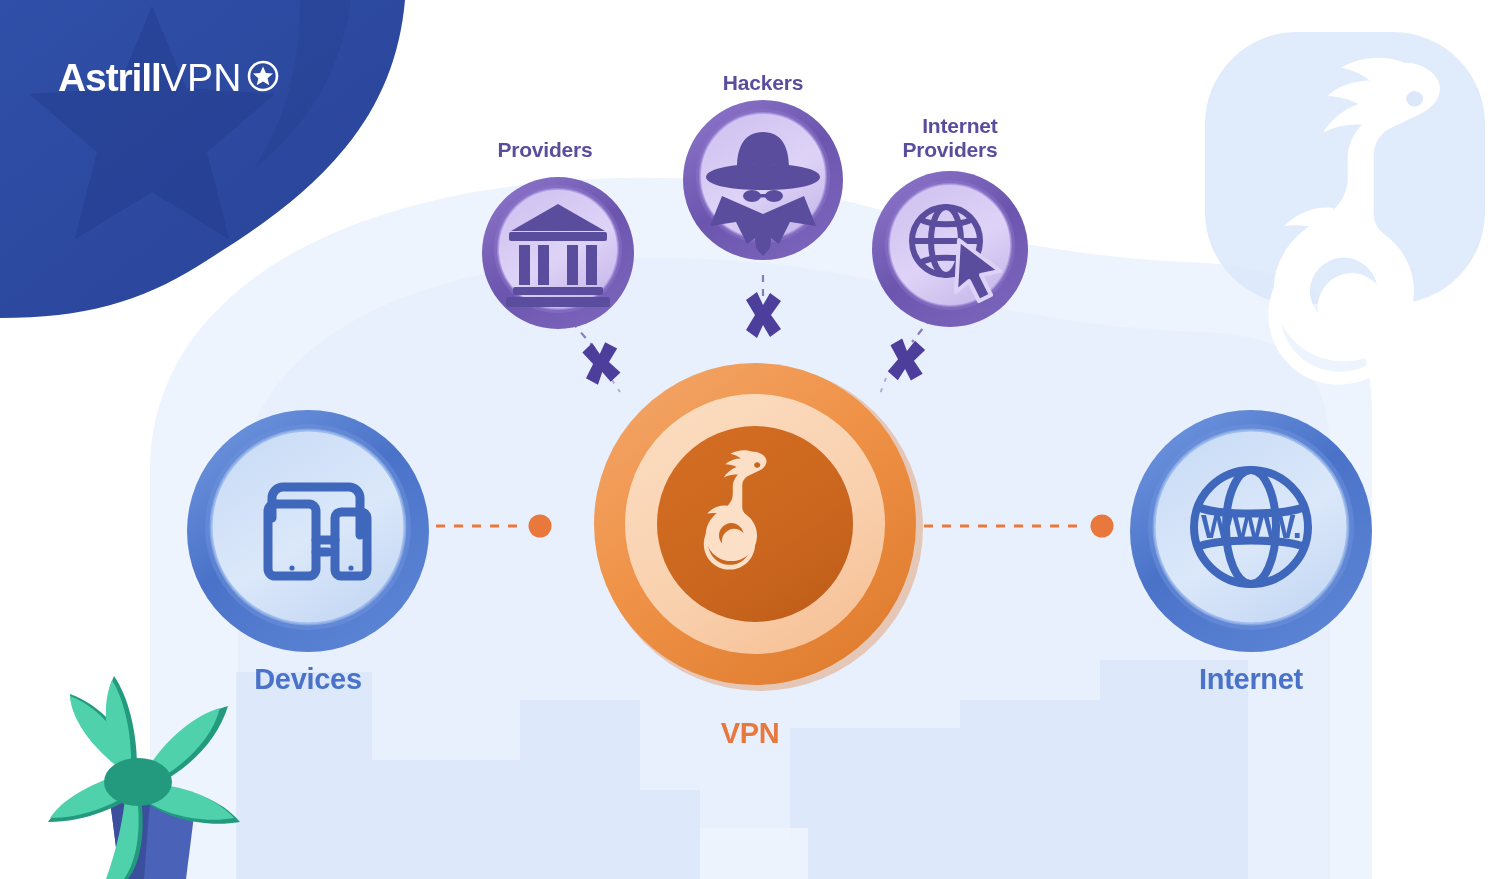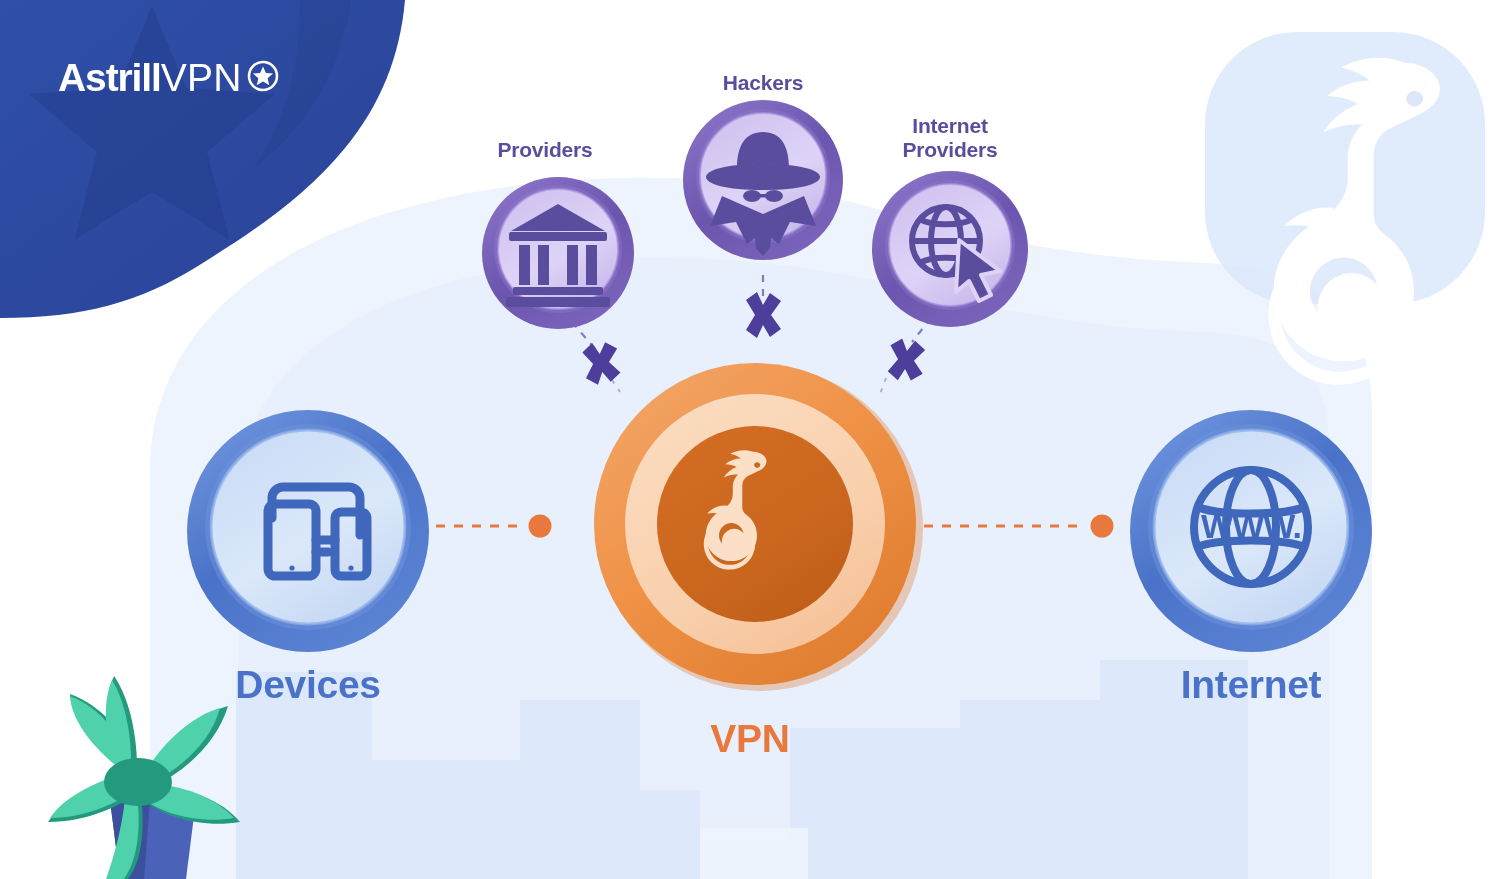--- a/index.html
+++ b/index.html
@@ -26,22 +26,22 @@
     font-size:39px;font-weight:300;color:#ffffff;letter-spacing:0.2px;
     font-family:"Liberation Sans","DejaVu Sans",sans-serif;line-height:1;
   }
   #logo .lg-star{margin-left:5px;display:block;}
 
   
   .lbl{
     position:absolute;z-index:35;white-space:nowrap;text-align:center;
     font-weight:700;line-height:1.12;
   }
-  .lbl-threat{font-size:21px;color:#5b4d9e;letter-spacing:-0.2px;}
-  .lbl-node{font-size:39px;letter-spacing:-0.3px;text-align:right;}
+  .lbl-threat{font-size:21px;color:#5b4d9e;letter-spacing:-0.2px;text-align:right;}
+  .lbl-node{font-size:29px;letter-spacing:-0.3px;text-align:right;}
   .lbl-blue{color:#4a72c8;}
   .lbl-orange{color:#e8783c;}
 
   #lbl-government{left:545px;top:138px;transform:translateX(-50%);}
   #lbl-hackers{left:763px;top:71px;transform:translateX(-50%);}
   #lbl-providers{left:950px;top:114px;transform:translateX(-50%);}
   #lbl-devices{left:308px;top:663px;transform:translateX(-50%);}
   #lbl-vpn{left:750px;top:717px;transform:translateX(-50%);}
   #lbl-internet{left:1251px;top:663px;transform:translateX(-50%);}
 </style>

